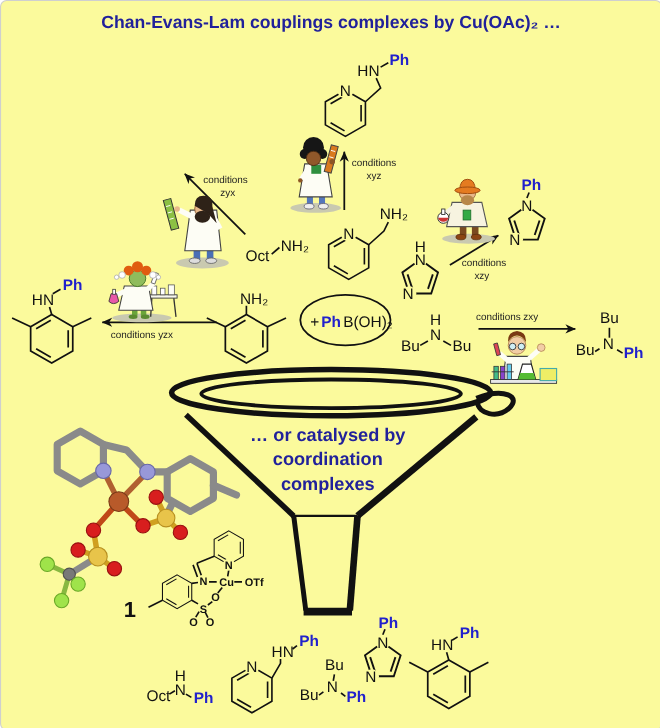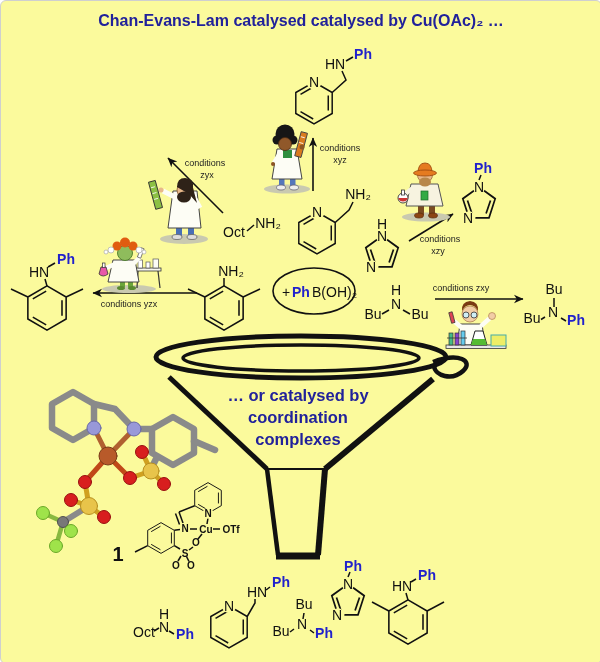--- a/index.html
+++ b/index.html
@@ -16,21 +16,21 @@
   .sm{font-size:10px;fill:#111;text-anchor:middle;font-weight:bold;}
   .num{font-size:20px;font-weight:bold;fill:#111;text-anchor:middle;}
   .ring{fill:none;stroke:#111;stroke-width:1.7;}
   .bond{stroke:#111;stroke-width:1.5;fill:none;}
   .arrow{stroke:#111;stroke-width:1.6;fill:none;}
 </style>
 </head>
 <body>
 
 <div class="page">
-  <div class="title">Chan-Evans-Lam catalysed catalysed by Cu(OAc)₂ …</div>
+  <div class="title">Chan-Evans-Lam couplings complexes by Cu(OAc)₂ …</div>
 
   <svg width="600" height="662" viewBox="0 0 600 662">
     <defs>
       <g id="hex">
         <path d="M0,-24 L20.8,-12 L20.8,12 L0,24 L-20.8,12 L-20.8,-12 Z"></path>
         <line x1="16.3" y1="-8.5" x2="16.3" y2="8.5"></line>
         <line x1="-15.4" y1="9.9" x2="-0.9" y2="18.3"></line>
         <line x1="-15.4" y1="-9.9" x2="-0.9" y2="-18.3"></line>
       </g>
       <g id="pent">

